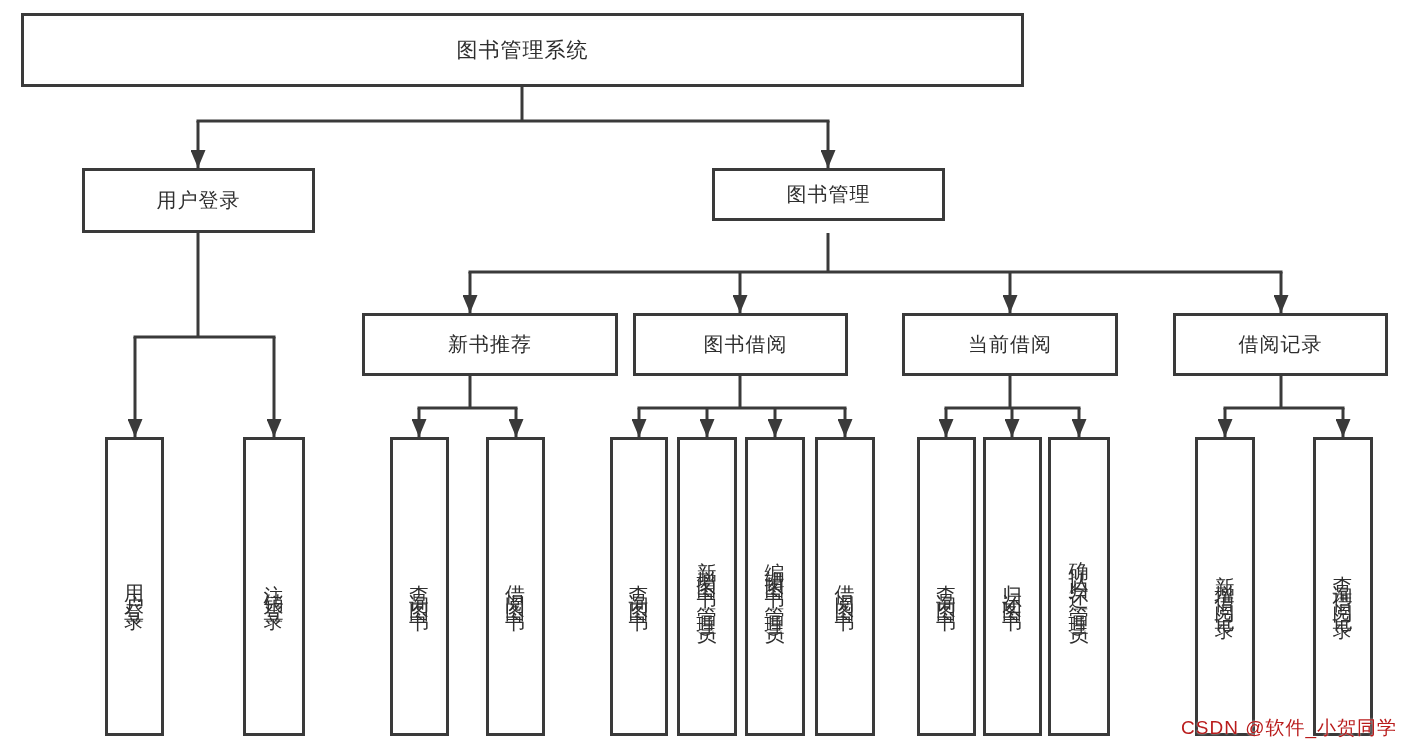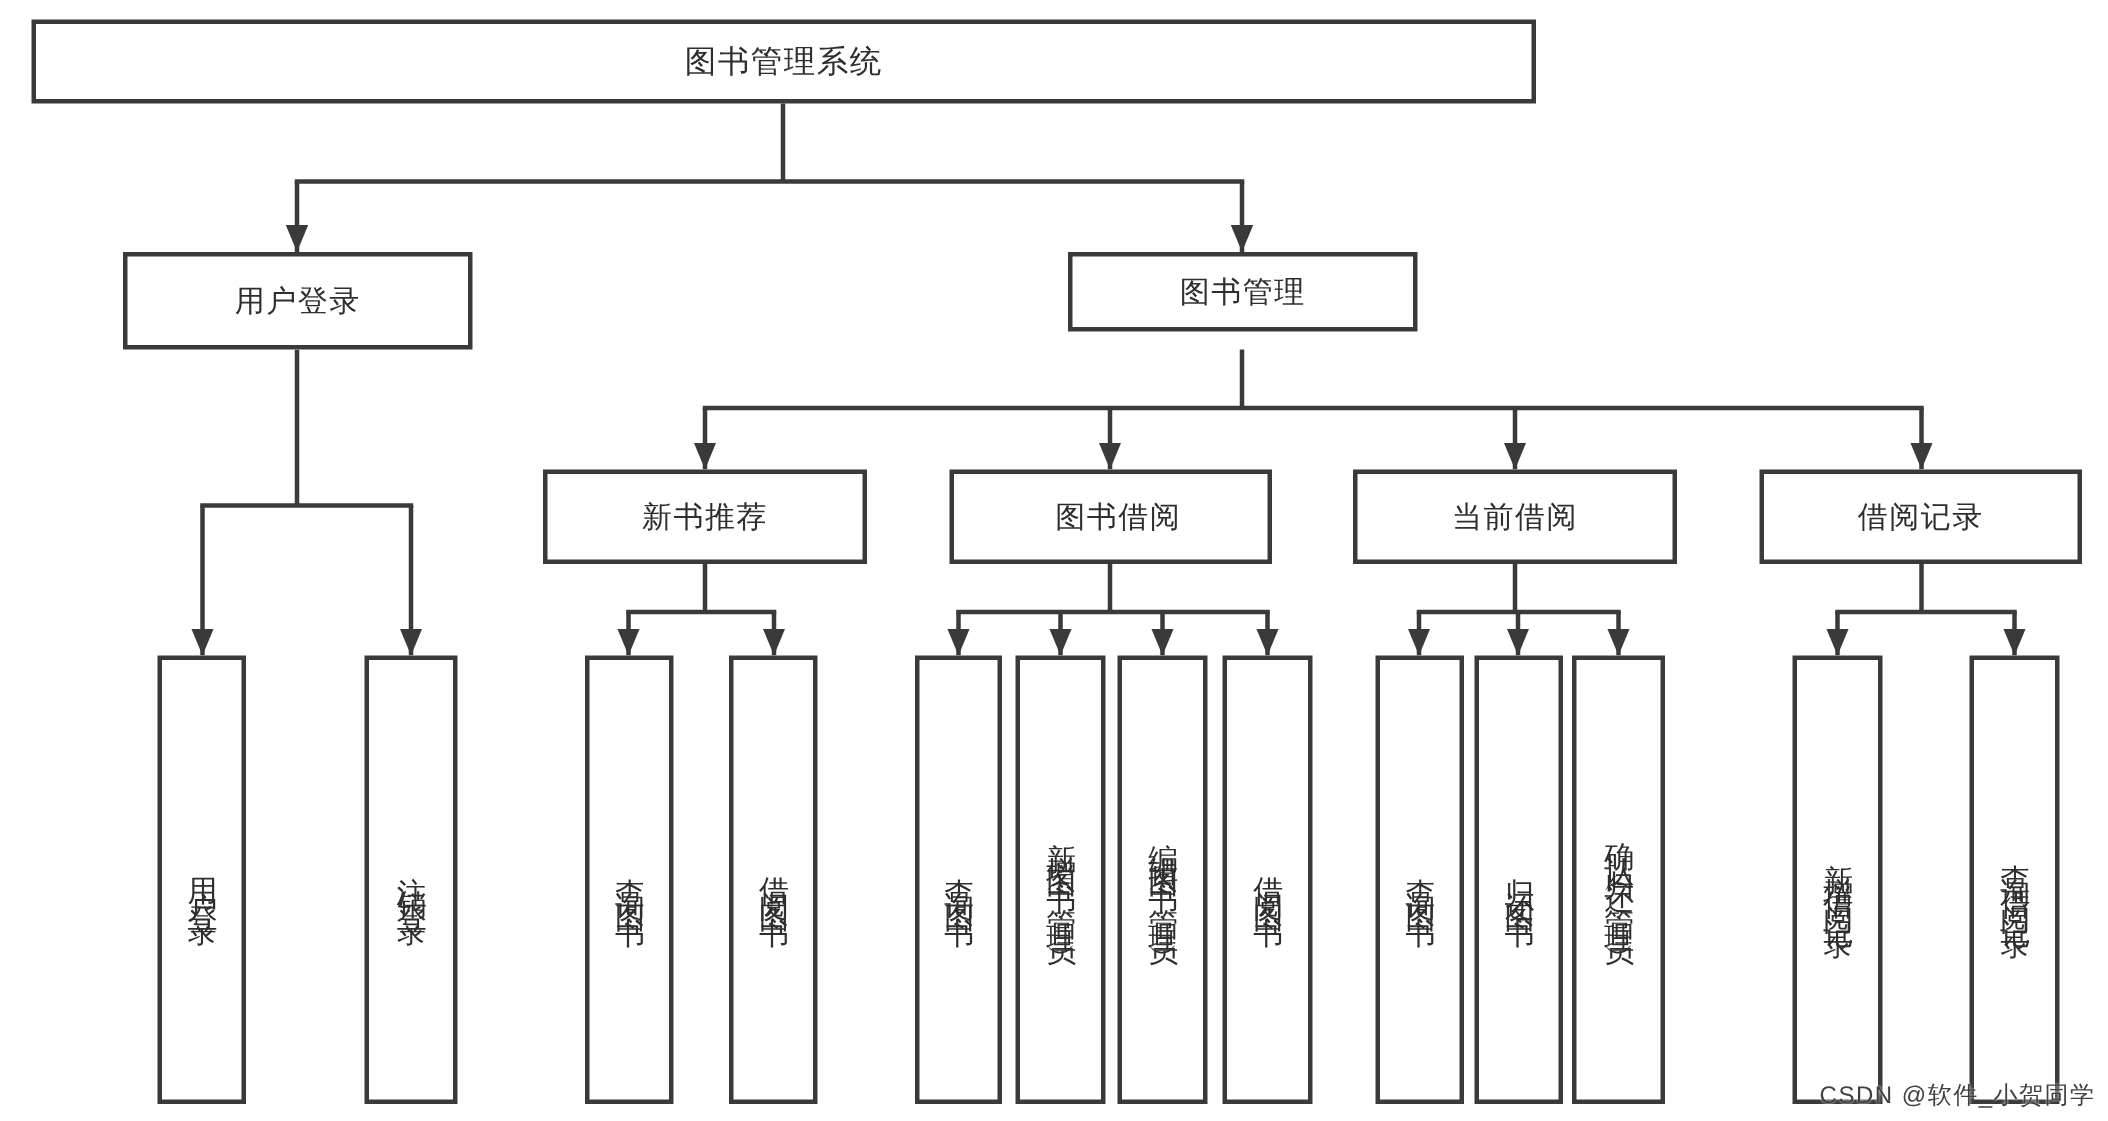--- a/index.html
+++ b/index.html
@@ -35,22 +35,22 @@
     text-orientation:mixed;
     font-size:20px;
     letter-spacing:9px;
     line-height:1;
     white-space:normal;
   }
   .watermark {
     position:absolute;
     right:8px; bottom:6px;
     z-index:3;
-    font-size:16px;
-    color:#404040;
+    font-size:19px;
+    color:#b91c1c;
     text-shadow:0 0 2px #ffffff;
     letter-spacing:1px;
   }
 </style>
 </head>
 <body>
 
 <div class="canvas">
 
   <svg class="connectors" width="1405" height="747" viewBox="0 0 1405 747">
@@ -94,26 +94,26 @@
     <path class="ln" d="M946 408 V437" marker-end="url(#arw)"></path>
     <path class="ln" d="M1012 408 V437" marker-end="url(#arw)"></path>
     <path class="ln" d="M1079 408 V437" marker-end="url(#arw)"></path>
 
     <path class="ln" d="M1281 376 V408"></path>
     <path class="ln sq" d="M1225 408 H1343"></path>
     <path class="ln" d="M1225 408 V437" marker-end="url(#arw)"></path>
     <path class="ln" d="M1343 408 V437" marker-end="url(#arw)"></path>
   </svg>
 
-  <div class="node root-node" style="left:21px; top:13px; width:1003px; height:56px;">图书管理系统</div>
+  <div class="node root-node" style="left:21px; top:13px; width:1003px; height:74px;">图书管理系统</div>
 
   <div class="node" style="left:82px; top:168px; width:233px; height:65px;">用户登录</div>
   <div class="node" style="left:712px; top:168px; width:233px; height:53px;">图书管理</div>
 
-  <div class="node" style="left:362px; top:313px; width:216px; height:63px;text-align:right;">新书推荐</div>
+  <div class="node" style="left:362px; top:313px; width:256px; height:63px;text-align:right;">新书推荐</div>
   <div class="node" style="left:633px; top:313px; width:215px; height:63px;padding-left:10px;">图书借阅</div>
   <div class="node" style="left:1173px; top:313px; width:215px; height:63px;">借阅记录</div>
   <div class="node" style="left:902px; top:313px; width:216px; height:63px;">当前借阅</div>
 
   <div class="node leaf" style="left:105px; top:437px; width:59px; height:299px;">用户登录</div>
   <div class="node leaf" style="left:243px; top:437px; width:62px; height:299px;">注销登录</div>
 
   <div class="node leaf" style="left:390px; top:437px; width:59px; height:299px;">查询图书</div>
   <div class="node leaf" style="left:486px; top:437px; width:59px; height:299px;">借阅图书</div>
 

